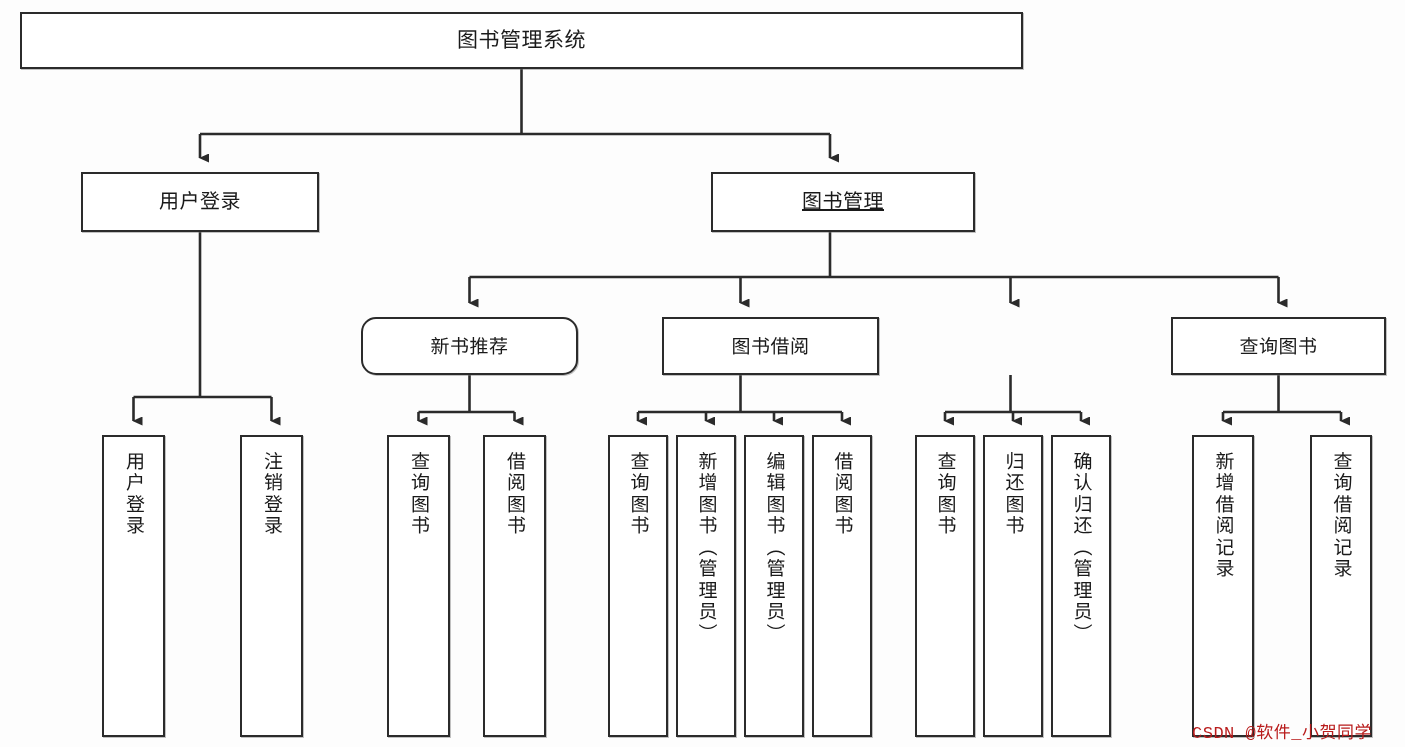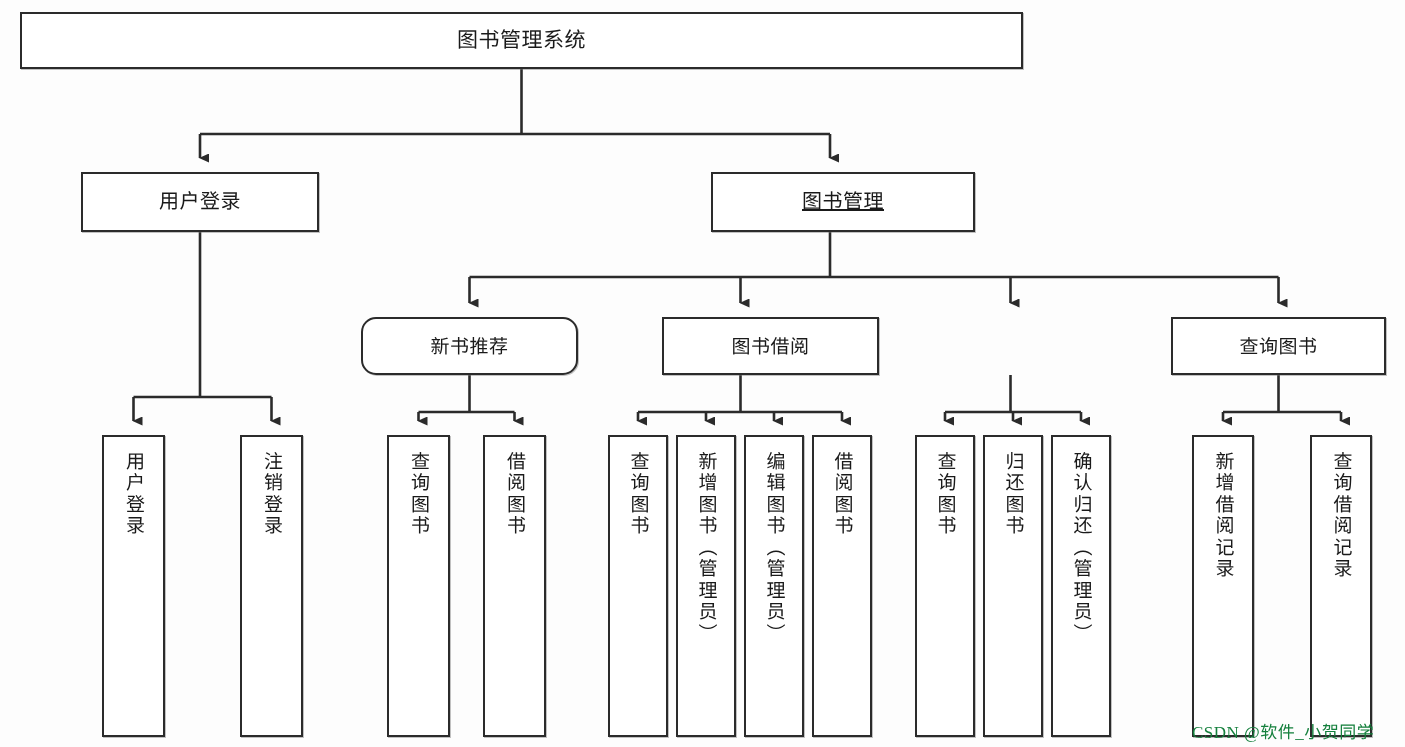--- a/index.html
+++ b/index.html
@@ -59,24 +59,24 @@
     writing-mode: vertical-rl;
     text-orientation: upright;
     font-size: 19px;
     letter-spacing: 2.5px;
     line-height: 1.0;
     white-space: nowrap;
   }
   .watermark {
     position: absolute;
     font-size: 17px;
-    color: #15803d;
+    color: #b91c1c;
     white-space: nowrap;
     letter-spacing: 0.5px;
-    font-family: Liberation Serif, serif;
+    font-family: Liberation Mono, monospace;
   }
 </style>
 </head>
 <body>
 
 <div id="canvas">
 
   <svg id="edge-layer" viewBox="0 0 1405 747" xmlns="http://www.w3.org/2000/svg">
     <defs>
       <marker id="arrowhead" markerWidth="9" markerHeight="10" refX="4.5" refY="9" orient="auto" markerUnits="userSpaceOnUse">

